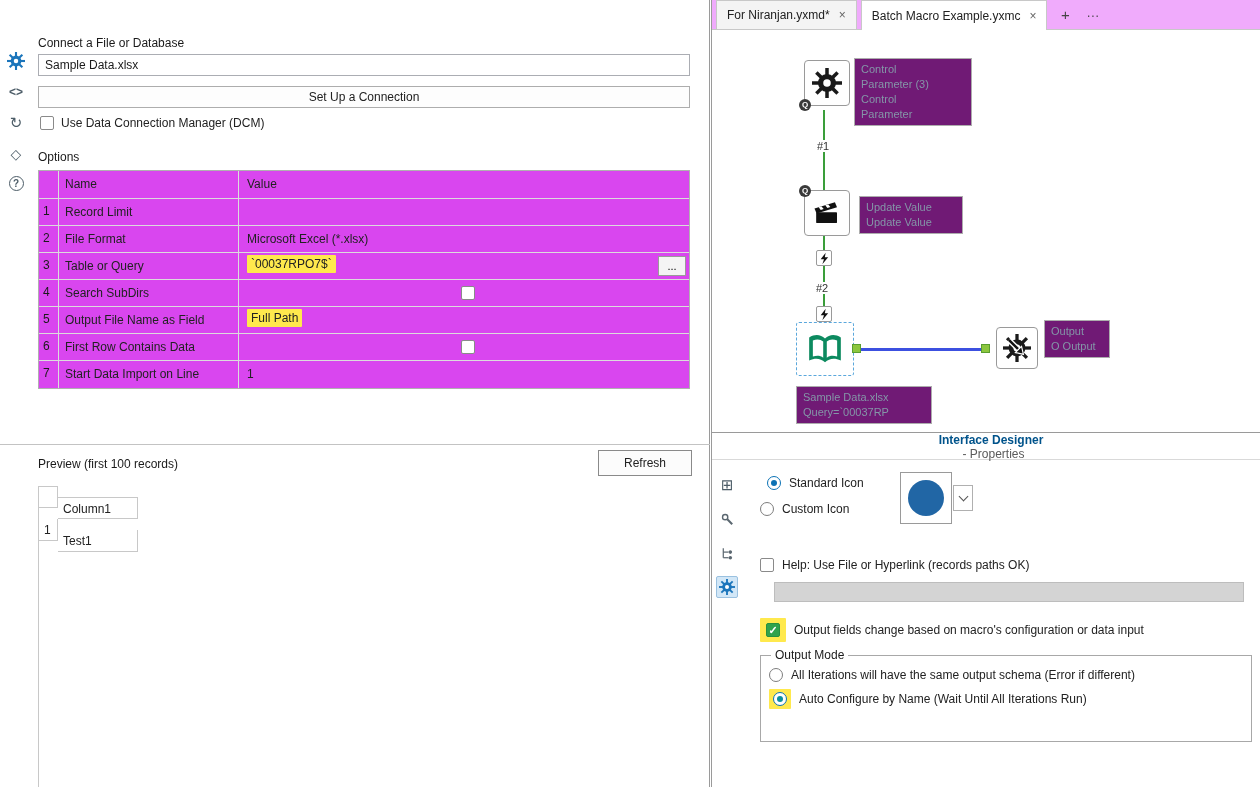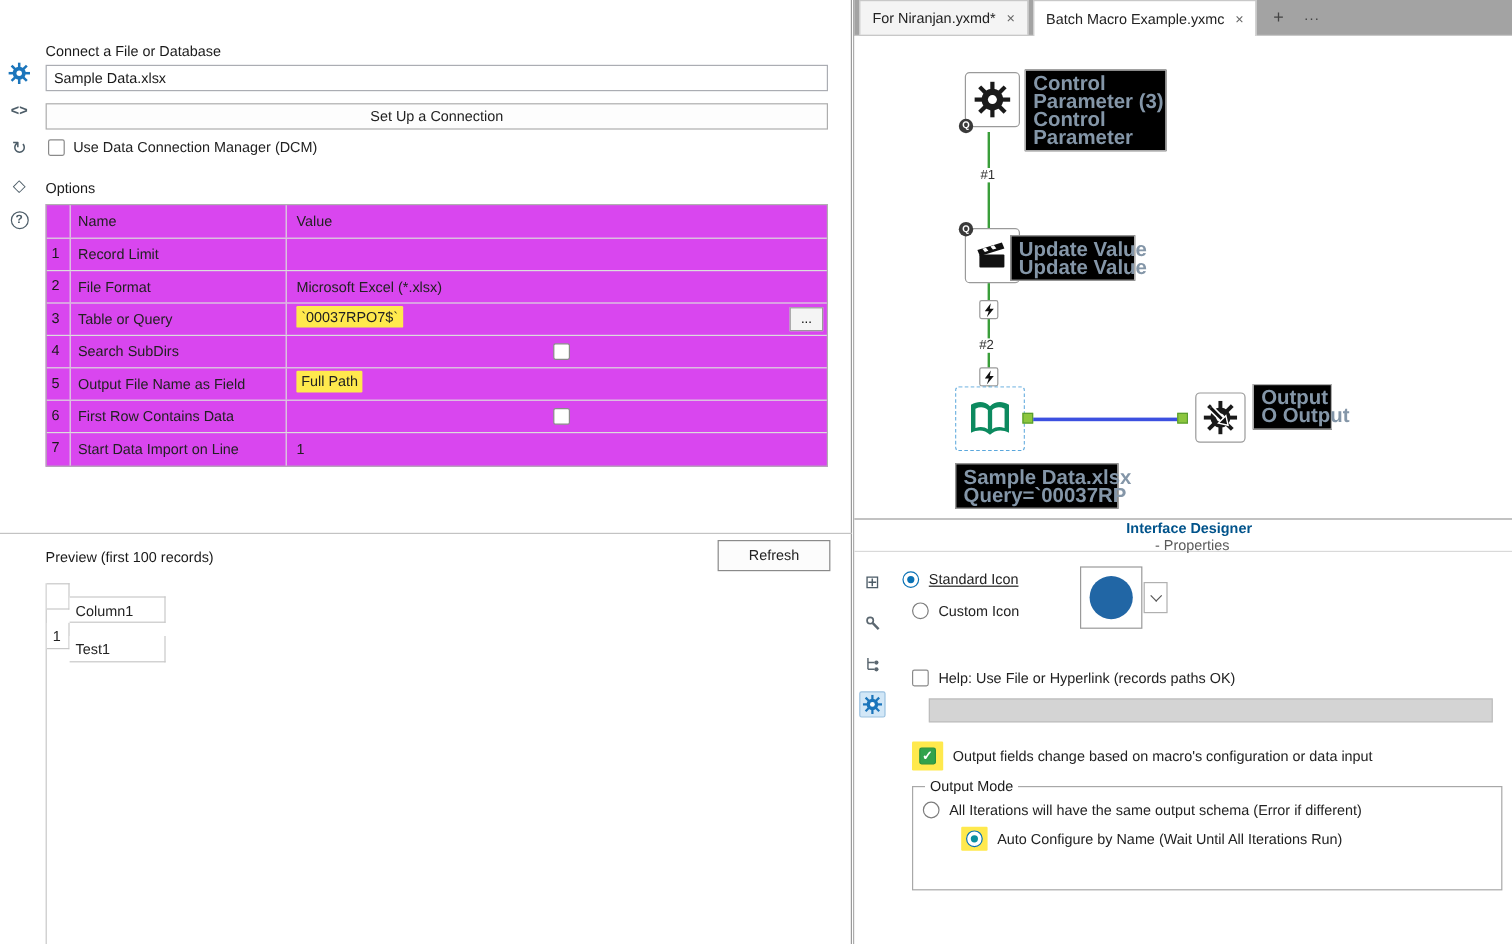--- a/index.html
+++ b/index.html
@@ -52,29 +52,29 @@
   .refresh-btn { left:598px; top:450px; width:94px; height:26px; border:1px solid #8a8a8a; background:#fcfcfc; text-align:center; line-height:24px; cursor:pointer; }
   .preview-grid { left:38px; top:486px; width:658px; height:301px; border-left:1px solid #c8c8c8; }
   .pg-row { display:flex; }
   .pg-cell { height:22px; border-right:1px solid #c8c8c8; border-bottom:1px solid #c8c8c8; padding:4px 0 0 5px; background:#fff; }
   .pg-cell.top { border-top:1px solid #c8c8c8; }
   .pg-n { width:19px; }
   .pg-c { width:80px;margin-top:11px; }
 
   
   .right { position:absolute; left:711px; top:0; width:549px; height:787px; background:#fff; }
-  .tabbar { height:30px; display:flex; align-items:flex-end; border-bottom:1px solid #c8c8c8; background:#a3a3a3; padding-left:4px; }
+  .tabbar { height:30px; display:flex; align-items:flex-end; border-bottom:1px solid #c8c8c8; background:#f0abfc; padding-left:4px; }
   .tab { height:29px; display:flex; align-items:center; padding:0 10px; border:1px solid #c8c8c8; border-bottom:none; background:#f4f4f4; margin-right:4px; cursor:pointer; white-space:nowrap; }
   .tab.active { background:#fff; margin-bottom:-1px; height:30px; }
   .tab-close { margin-left:9px; color:#666; font-size:12px; cursor:pointer; }
   .tabbtn { width:28px; height:29px; display:flex; align-items:center; justify-content:center; color:#444; font-size:15px; cursor:pointer; }
 
   .canvas { position:relative; height:402px; background:#fff; overflow:hidden; }
   .toolbox { position:absolute; border:1px solid #9a9a9a; border-radius:4px; background:#fff; display:flex; align-items:center; justify-content:center; cursor:pointer; }
-  .tool-label { position:absolute; border:1px solid #adadad; background:#000000; padding:3px 6px; font-size:17px; font-weight:bold; color:#8496a8; line-height:15px; cursor:pointer; white-space:nowrap; }
+  .tool-label { position:absolute; border:1px solid #adadad; background:#701a75; padding:3px 6px; font-size:11px; font-weight:normal; color:#8496a8; line-height:15px; cursor:pointer; white-space:nowrap; }
   .qbadge { position:absolute; width:12px; height:12px; border-radius:50%; background:#3a3a3a; color:#fff; font-size:8px; line-height:12px; text-align:center; font-weight:bold; }
   .conn-v { position:absolute; width:2px; background:#3a9e3a; }
   .conn-h { position:absolute; height:3px; background:#3c50e0; }
   .conn-lbl { position:absolute; background:#fff; padding:0 3px; font-size:11px; color:#333; }
   .bolt-box { position:absolute; width:16px; height:16px; border:1px solid #9a9a9a; background:#fff; border-radius:2px; display:flex; align-items:center; justify-content:center; }
   .anchor { position:absolute; width:9px; height:9px; background:#8cc63e; border:1px solid #5a9e2f; }
   .sel-box { position:absolute; border:1px dashed #5aa7dc; border-radius:3px; display:flex; align-items:center; justify-content:center; background:#fff; cursor:pointer; }
 
   
   .designer { position:relative; height:355px; border-top:1px solid #9a9a9a; background:#fff; }
@@ -260,21 +260,21 @@
 
       <div class="conn-v" style="left:111px; top:80px; height:80px;"></div>
       <span class="conn-lbl" style="left:102px; top:110px;">#1</span>
 
       <div class="toolbox" style="left:92px; top:160px; width:46px; height:46px;">
         <svg width="30" height="30" viewBox="0 0 36 36" fill="#111">
             <use href="#g-clapper"></use>
           </svg>
       </div>
       <span class="qbadge" style="left:87px; top:155px;">Q</span>
-      <div class="tool-label" style="left:130px; top:166px; width:104px;">
+      <div class="tool-label" style="left:147px; top:166px; width:104px;">
         <div>Update Value</div>
         <div>Update Value</div>
       </div>
 
       <div class="conn-v" style="left:111px; top:206px; height:86px;"></div>
       <div class="bolt-box" style="left:104px; top:220px;">
         <svg width="10" height="13" viewBox="0 0 12 14" fill="#111">
             <use href="#g-bolt"></use>
           </svg>
       </div>
@@ -339,21 +339,21 @@
             </svg>
         </span>
         <span class="dz-ic sel">
           <svg width="16" height="16" viewBox="0 0 24 24">
               <use href="#g-gear" fill="#1b75bb"></use>
             </svg>
         </span>
       </div>
 
       <div class="dz-content">
-        <div class="dz-row" style="left:0; top:16px;text-decoration:underline;">
+        <div class="dz-row" style="left:15px; top:16px;">
           <span class="radio sel"></span>
           <span>Standard Icon</span>
         </div>
         <div class="dz-row" style="left:8px; top:42px;">
           <span class="radio"></span>
           <span>Custom Icon</span>
         </div>
 
         <div class="iconbox">
           <span class="bluecircle"></span>
@@ -377,21 +377,21 @@
           </span>
           <span>Output fields change based on macro's configuration or data input</span>
         </div>
 
         <fieldset class="omode">
           <legend>Output Mode</legend>
           <div class="fs-row">
             <span class="radio"></span>
             <span>All Iterations will have the same output schema (Error if different)</span>
           </div>
-          <div class="fs-row" style="margin-bottom:5px;margin-left:32px;">
+          <div class="fs-row" style="margin-bottom:5px;">
             <span class="hlpad" style="padding:3px 4px;">
               <span class="radio sel teal"></span>
             </span>
             <span>Auto Configure by Name (Wait Until All Iterations Run)</span>
           </div>
         </fieldset>
       </div>
     </section>
   </section>
 </div>

